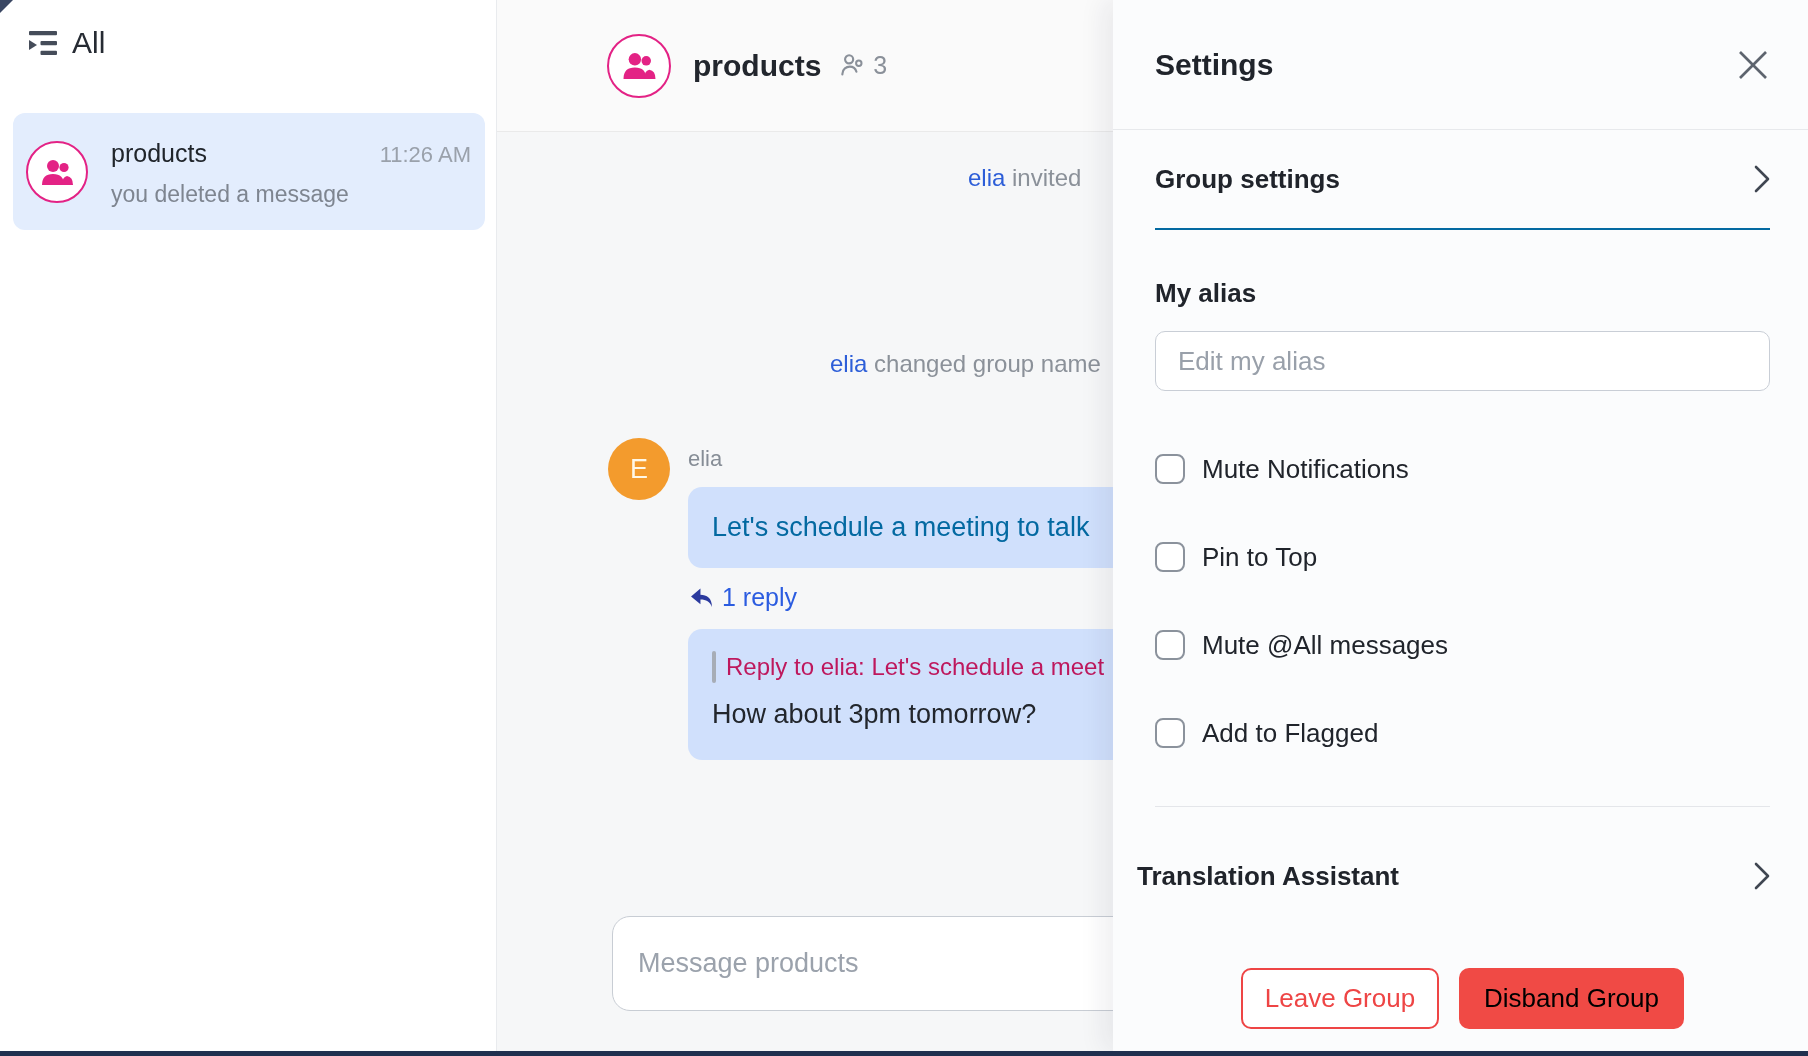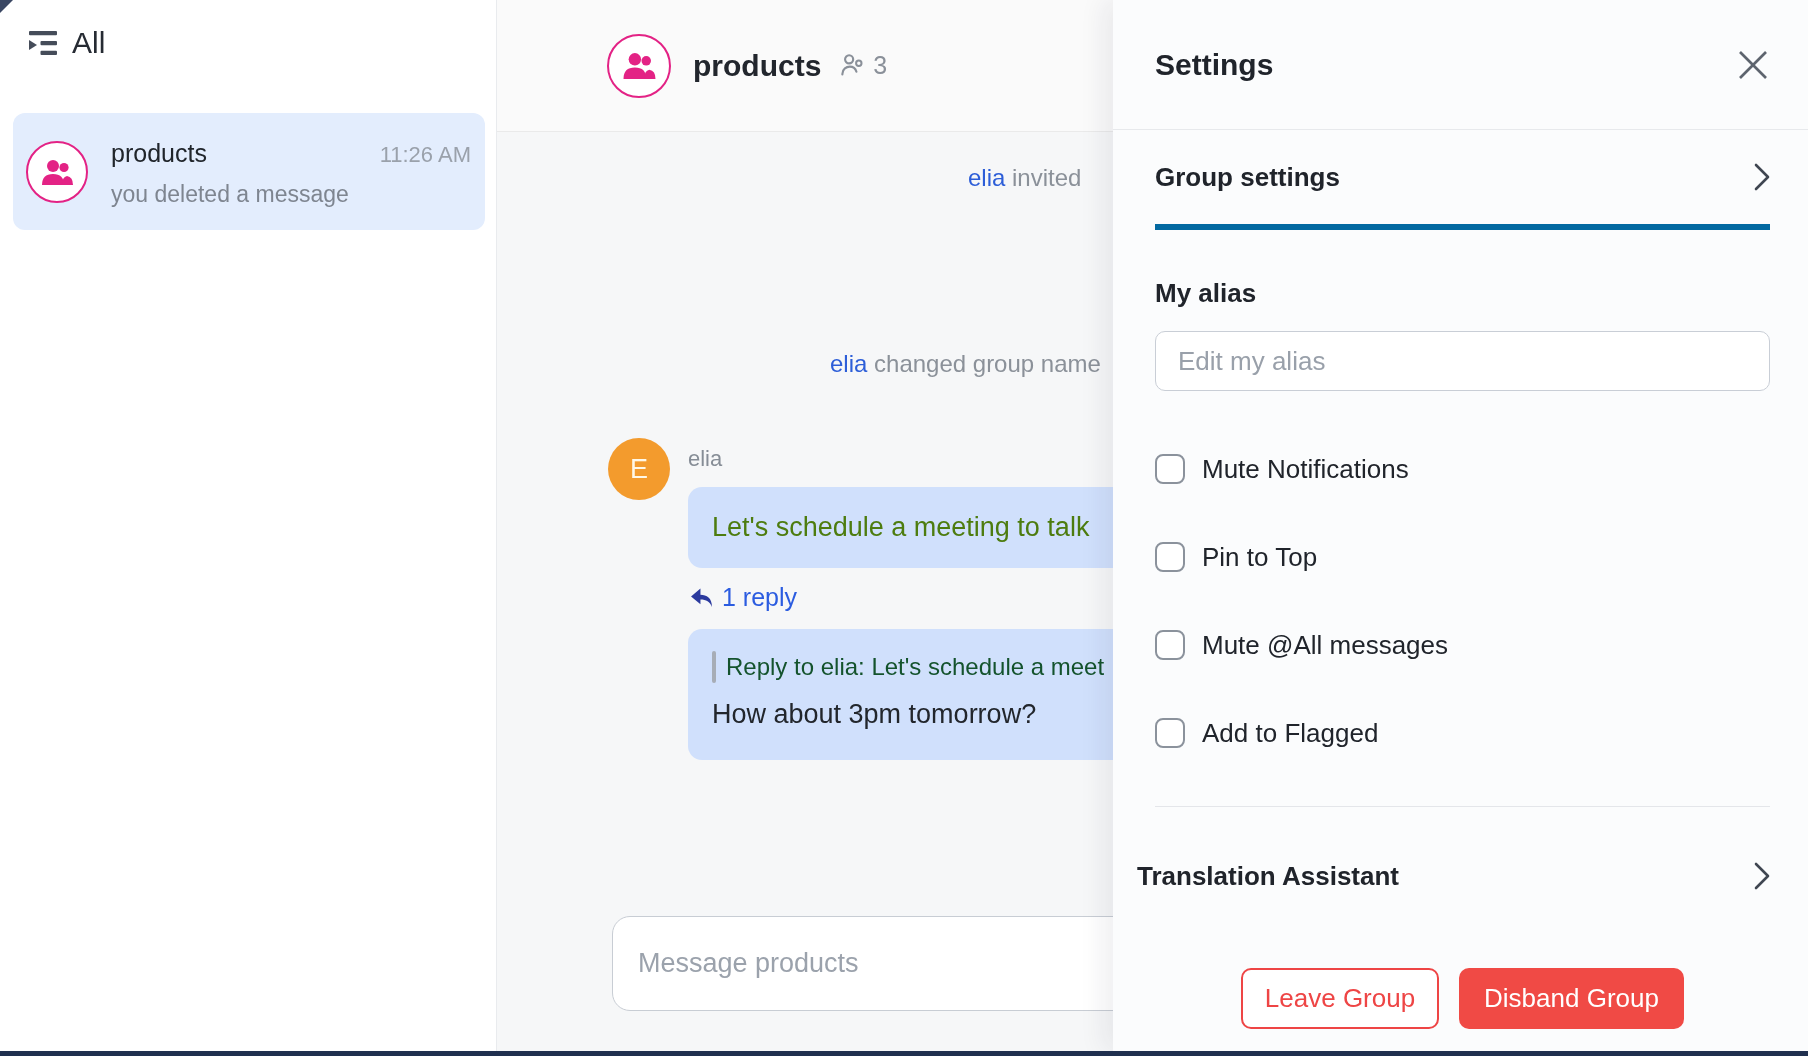--- a/index.html
+++ b/index.html
@@ -71,30 +71,30 @@
     position:absolute; left:111px; top:438px; width:62px; height:62px;
     border-radius:50%; background:#f39b2d; color:#fff8e7;
     font-size:27px; display:flex; align-items:center; justify-content:center;
   }
   .msg-sender{ position:absolute; left:191px; top:446px; font-size:22px; color:#868d96; }
   .bubble{
     position:absolute; left:191px; width:560px; background:#d0e0fc; border-radius:14px;
     overflow:hidden;
   }
   .bubble-1{ top:487px; height:81px; }
-  .bubble-1 .bubble-text{ line-height:81px; padding-left:24px; font-size:27px; color:#4d7c0f; white-space:nowrap; }
+  .bubble-1 .bubble-text{ line-height:81px; padding-left:24px; font-size:27px; color:#0369a1; white-space:nowrap; }
   .reply-row{
     position:absolute; left:193px; top:583px; display:flex; align-items:center; gap:9px;
     cursor:pointer;
   }
   .reply-link{ font-size:25px; color:#2b5ce0; }
   .bubble-2{ top:629px; height:131px; padding:22px 0 0 24px; }
   .quote-row{ display:flex; align-items:center; gap:10px; }
   .quote-bar{ width:4px; height:32px; background:#a7adb6; border-radius:2px; flex:none; }
-  .quote-text{ font-size:24px; color:#14532d; white-space:nowrap; }
+  .quote-text{ font-size:24px; color:#be185d; white-space:nowrap; }
   .bubble-2 .bubble-text{ margin-top:16px; font-size:27px; color:#22262c; white-space:nowrap; }
 
   .composer{
     position:absolute; left:115px; top:916px; width:930px; height:95px;
     background:#ffffff; border:1.5px solid #c8cdd4; border-radius:18px;
     font-size:27px; color:#22262c; padding:0 25px; outline:none;
     font-family:"Liberation Sans", sans-serif;
   }
   .composer::placeholder{ color:#9ba2ac; opacity:1; }
 
@@ -108,21 +108,21 @@
     height:130px; border-bottom:1px solid #e7e9ec;
     display:flex; align-items:center; justify-content:space-between;
     padding:0 34px 0 42px;
   }
   .panel-title{ font-size:30px; font-weight:bold; color:#20242b; }
   .close-btn{ width:42px; height:42px; display:flex; align-items:center; justify-content:center; cursor:pointer; background:none; border:none; }
 
   .row-link{
     margin:0 38px 0 42px; height:100px;
     display:flex; align-items:center; justify-content:space-between;
-    border-bottom:6px solid #0369a1; cursor:pointer;
+    border-bottom:2px solid #0369a1; cursor:pointer;
   }
   .row-link-label{ font-size:26px; font-weight:bold; color:#20242b; }
 
   .alias-label{ margin:48px 38px 0 42px; font-size:26px; font-weight:bold; color:#20242b; }
   .alias-input{
     display:block; margin:22px 38px 0 42px; width:615px; height:60px;
     background:#ffffff; border:1.5px solid #c9ced6; border-radius:10px;
     font-size:26px; color:#22262c; padding:0 22px; outline:none;
     font-family:"Liberation Sans", sans-serif;
   }
@@ -144,21 +144,21 @@
   }
   .translation-row .row-link-label{ font-size:26px; }
 
   .panel-buttons{
     position:absolute; top:968px; left:42px; right:38px;
     display:flex; justify-content:center; gap:20px;
   }
   .btn{ height:61px; border-radius:10px; font-size:26px; cursor:pointer;
         font-family:"Liberation Sans", sans-serif; }
   .btn-leave{ width:198px; background:#ffffff; border:2px solid #ee4545; color:#ee4545; }
-  .btn-disband{ width:225px; background:#f04a45; border:none; color:#ffffff; }
+  .btn-disband{ width:225px; background:#f04a45; border:none; color:#000000; }
 
   
   .bottom-bar{
     position:absolute; left:0; right:0; bottom:0; height:5px;
     background:#20304f; z-index:50;
   }
 </style>
 </head>
 <body>
 

